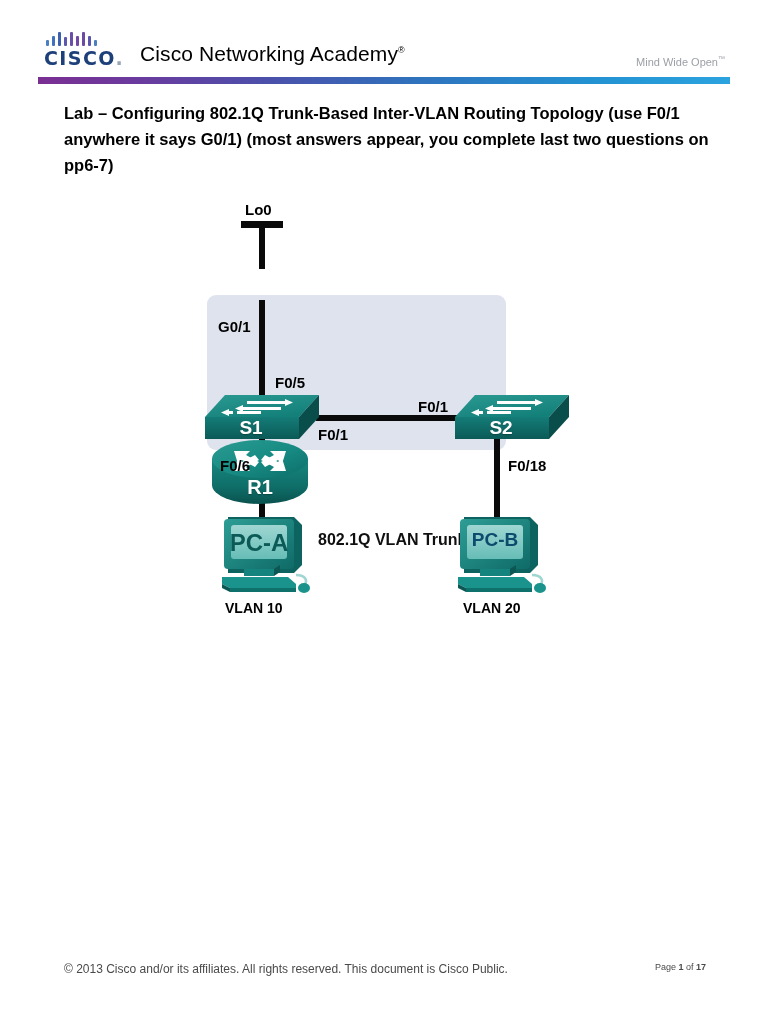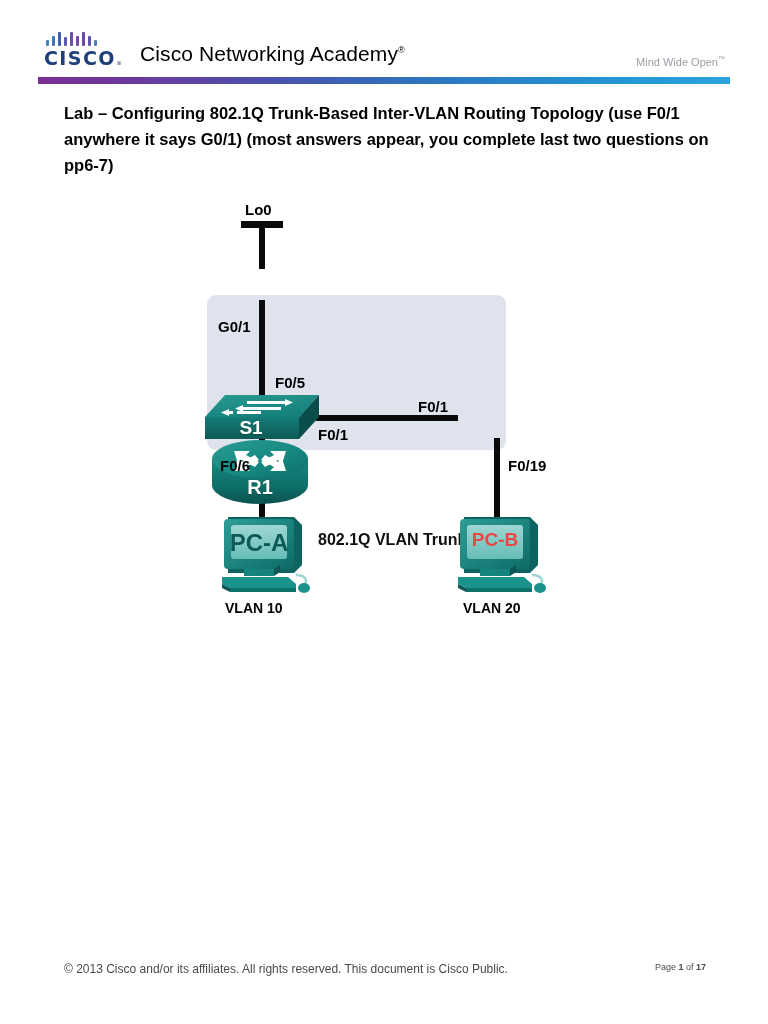--- a/index.html
+++ b/index.html
@@ -283,20 +283,34 @@
         <path d="M78,14 L40,14 L40,12 L32,15.5 L40,19 L40,17 L78,17 Z"></path>
         <path d="M40,19.5 L74,19.5 L74,17.8 L81,20.8 L74,23.8 L74,22.1 L40,22.1 Z" opacity="0"></path>
         <path d="M34,19 L64,19 L64,17.4 L70,20.2 L64,23 L64,21.4 L34,21.4 Z" opacity="0"></path>
         <path d="M30,18 L26,18 L26,16 L18,19.5 L26,23 L26,21 L30,21 Z"></path>
         <path d="M58,18 L34,18 L34,21 L58,21 Z"></path>
       </g>
     </svg>
     <div class="device-name" style="left:0; top:24px; width:96px; text-align:center; font-size:19px;">S1</div>
   </div>
 
+  <div class="device" style="left:453px; top:203px; width:118px; height:50px;">
+    <svg width="118" height="50" viewBox="0 0 118 50">
+      <path d="M22,2 L116,2 L96,24 L2,24 Z" fill="url(#swTop)"></path>
+      <path d="M2,24 L96,24 L96,46 L2,46 Z" fill="url(#swFront)"></path>
+      <path d="M96,24 L116,2 L116,24 L96,46 Z" fill="#0a4e4b"></path>
+      <g fill="#ffffff">
+        <path d="M44,8 L82,8 L82,6 L90,9.5 L82,13 L82,11 L44,11 Z"></path>
+        <path d="M78,14 L40,14 L40,12 L32,15.5 L40,19 L40,17 L78,17 Z"></path>
+        <path d="M30,18 L26,18 L26,16 L18,19.5 L26,23 L26,21 L30,21 Z"></path>
+        <path d="M58,18 L34,18 L34,21 L58,21 Z"></path>
+      </g>
+    </svg>
+    <div class="device-name" style="left:0; top:24px; width:96px; text-align:center; font-size:19px;">S2</div>
+  </div>
 
   <div class="device" style="left:216px; top:325px; width:100px; height:80px;">
     <svg width="100" height="80" viewBox="0 0 100 80">
       <defs>
         <linearGradient id="pcCase" x1="0" y1="0" x2="1" y2="1">
           <stop offset="0%" stop-color="#2d9d95"></stop>
           <stop offset="100%" stop-color="#0f6b67"></stop>
         </linearGradient>
         <linearGradient id="pcScreen" x1="0" y1="0" x2="0" y2="1">
           <stop offset="0%" stop-color="#9fd6d2"></stop>
@@ -330,31 +344,31 @@
       <rect x="8" y="4" width="70" height="50" rx="4" fill="url(#pcCase)"></rect>
       <rect x="15" y="10" width="56" height="34" rx="3" fill="url(#pcScreen)"></rect>
       <rect x="28" y="54" width="30" height="7" fill="#16847e"></rect>
       <path d="M58,54 L64,50 L64,57 L58,61 Z" fill="#0c5653"></path>
       <path d="M6,62 L72,62 L80,69 L80,73 L14,73 L6,69 Z" fill="#1a938c"></path>
       <path d="M6,69 L14,73 L14,77 L6,73 Z" fill="#0b5754"></path>
       <path d="M14,73 L80,73 L80,77 L14,77 Z" fill="#0f716c"></path>
       <path d="M80,60 C90,60 92,66 88,70" stroke="#9fd6d2" stroke-width="2.5" fill="none"></path>
       <ellipse cx="88" cy="73" rx="6" ry="5" fill="#1a938c"></ellipse>
     </svg>
-    <div class="device-name" style="left:8px; top:14px; width:70px; text-align:center; font-size:19px; color:#ef4444; text-shadow:none;">PC-B</div>
+    <div class="device-name" style="left:8px; top:14px; width:70px; text-align:center; font-size:19px; color:#0c4a6e; text-shadow:none;">PC-B</div>
   </div>
 
   <div class="node-label" style="left:245px; top:11px;">Lo0</div>
 
   <div class="node-label" style="left:218px; top:128px;">G0/1</div>
   <div class="node-label" style="left:275px; top:184px;">F0/5</div>
   <div class="node-label" style="left:418px; top:208px;">F0/1</div>
   <div class="node-label" style="left:318px; top:236px;">F0/1</div>
   <div class="node-label" style="left:220px; top:267px;">F0/6</div>
-  <div class="node-label" style="left:508px; top:267px;">F0/19</div>
+  <div class="node-label" style="left:508px; top:267px;">F0/18</div>
 
   <div class="node-label" style="left:225px; top:410px; font-size:14px;">VLAN 10</div>
   <div class="node-label" style="left:463px; top:410px; font-size:14px;">VLAN 20</div>
 
 </div>
 
 <div id="footer-left">© 2013 Cisco and/or its affiliates. All rights reserved. This document is Cisco Public.</div>
 <div id="footer-right"><span>Page </span><b>1</b><span> of </span><b>17</b></div>
 
 </body></html>

